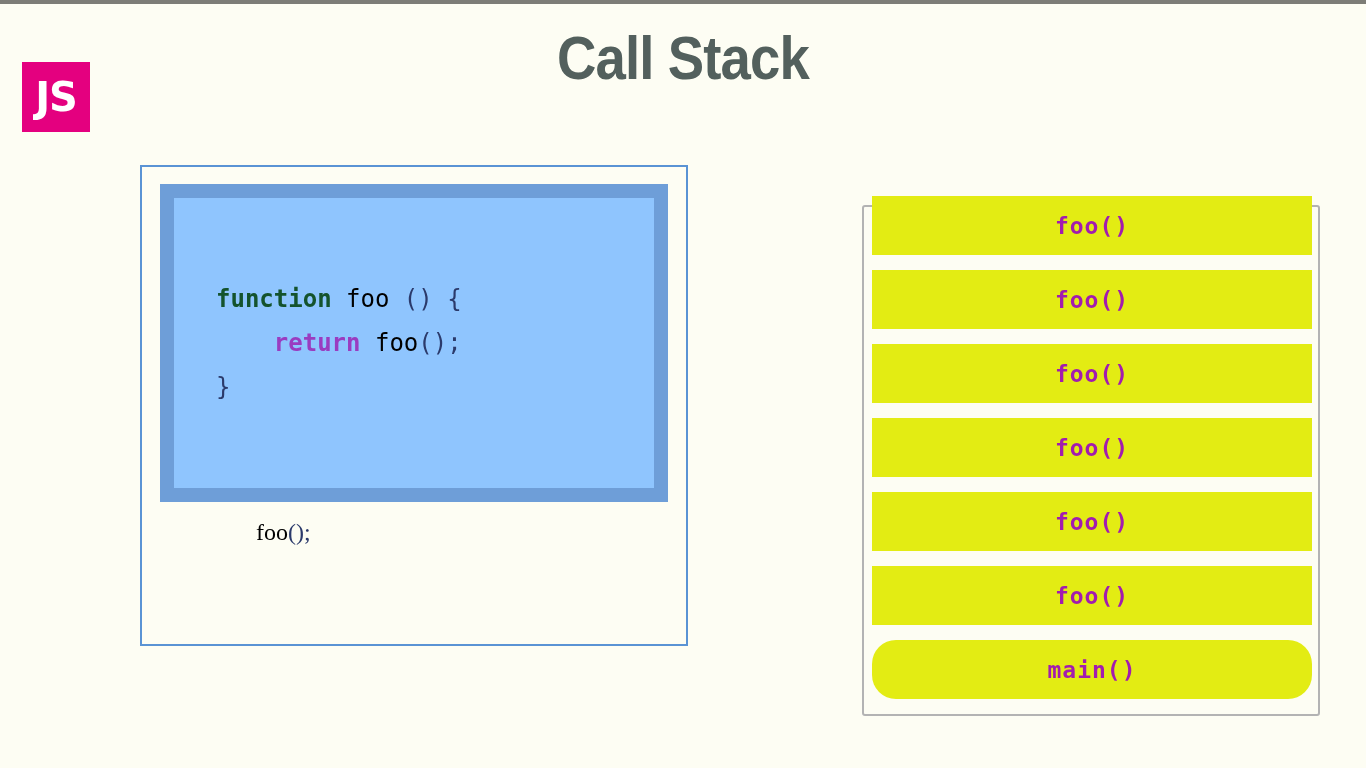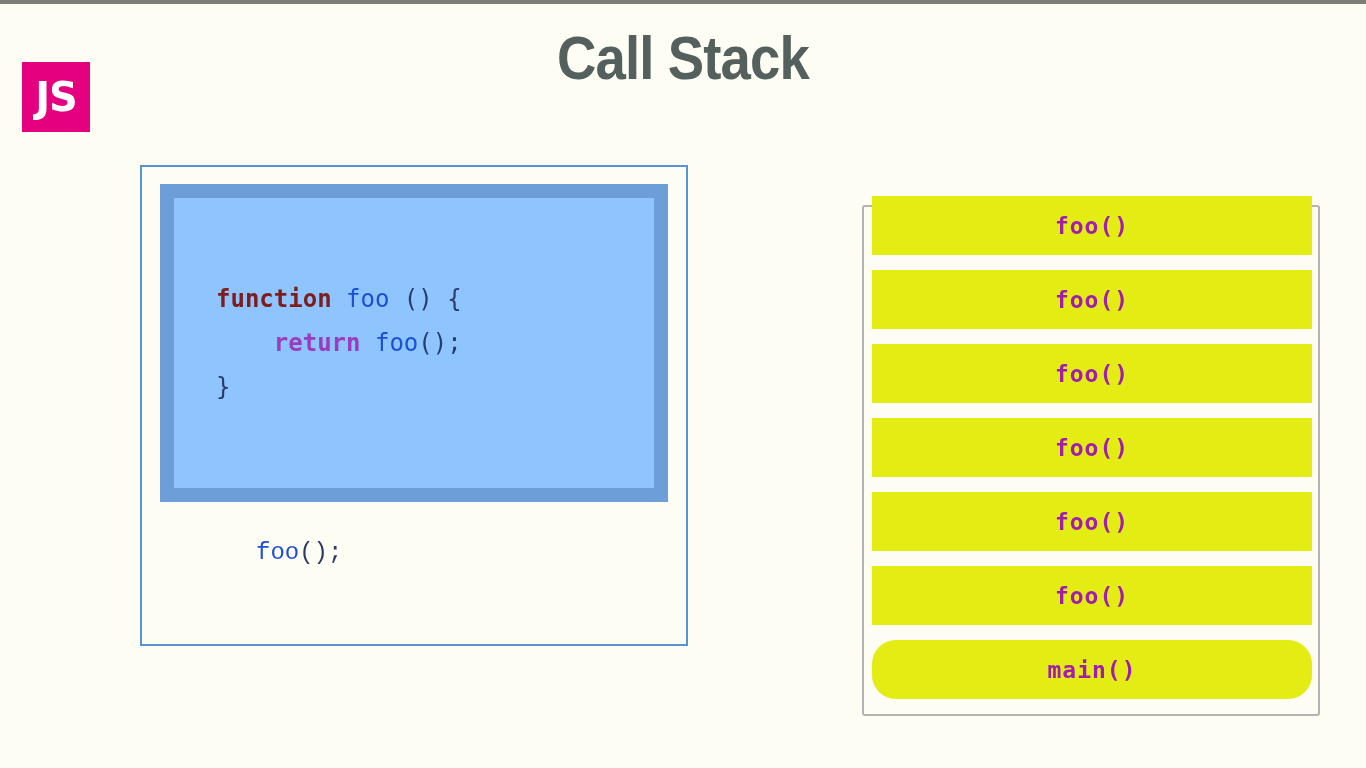--- a/index.html
+++ b/index.html
@@ -105,30 +105,30 @@
 
   
   .code-line {
     font-family: "DejaVu Sans Mono", monospace;
     font-size: 24px;
     line-height: 44px;
     white-space: pre;
     padding-left: 42px;
     color: #2b3a6b;
   }
-  .tok-kw     { color: #7f1d1d; font-weight: bold; }
+  .tok-kw     { color: #14532d; font-weight: bold; }
   .tok-kw2    { color: #9a3cc0; font-weight: bold; }
-  .tok-fn     { color: #1d4ed8; }
+  .tok-fn     { color: #000000; }
   .tok-punc   { color: #2b3a6b; }
 
   .call-line {
     position: absolute;
     left: 18px;
-    top: 372px;
-    font-family: Liberation Mono, monospace;
+    top: 352px;
+    font-family: Liberation Serif, serif;
     font-size: 24px;
     padding-left: 96px;
     white-space: pre;
   }
 
   
   .stack-area {
     position: absolute;
     left: 862px;
     top: 196px;

